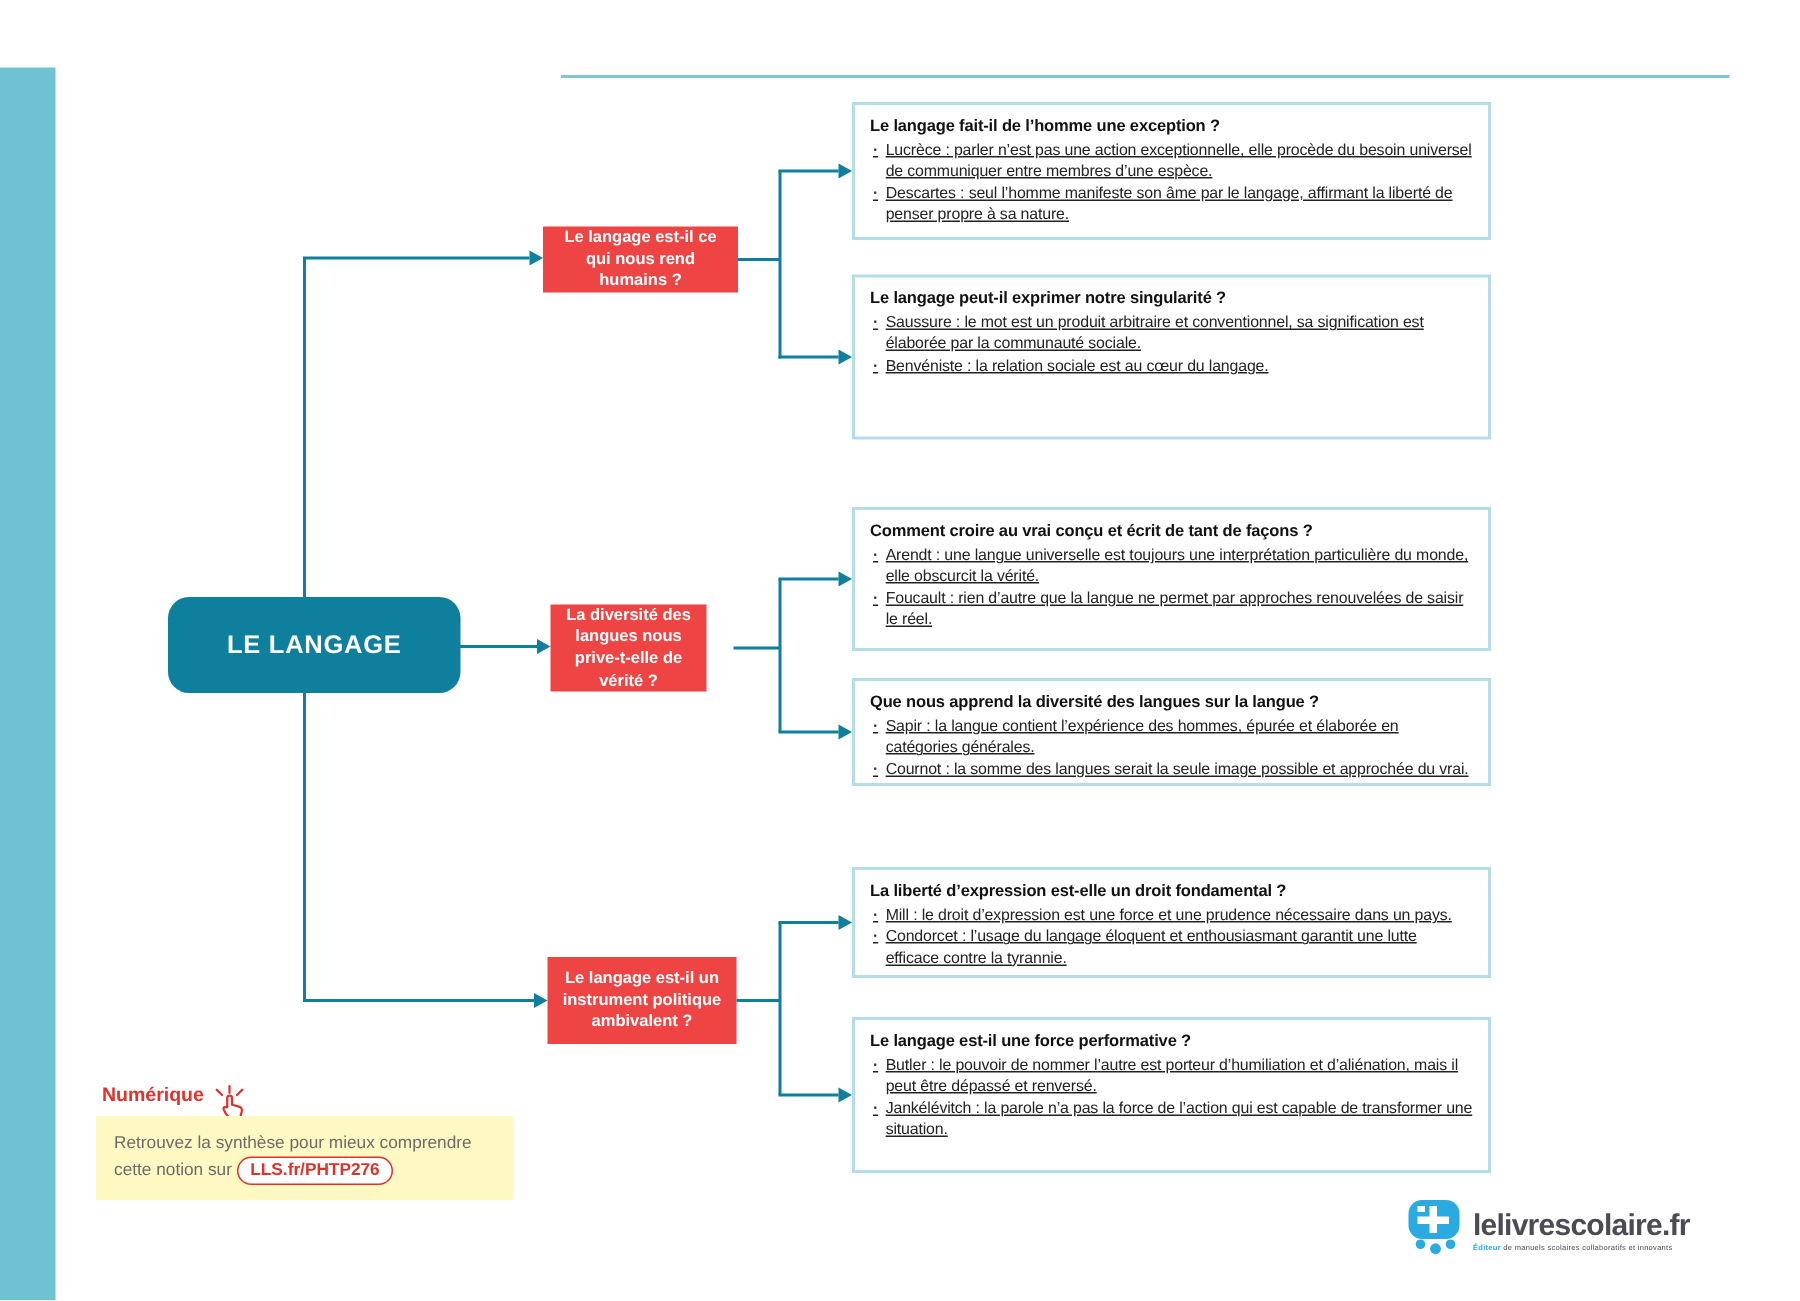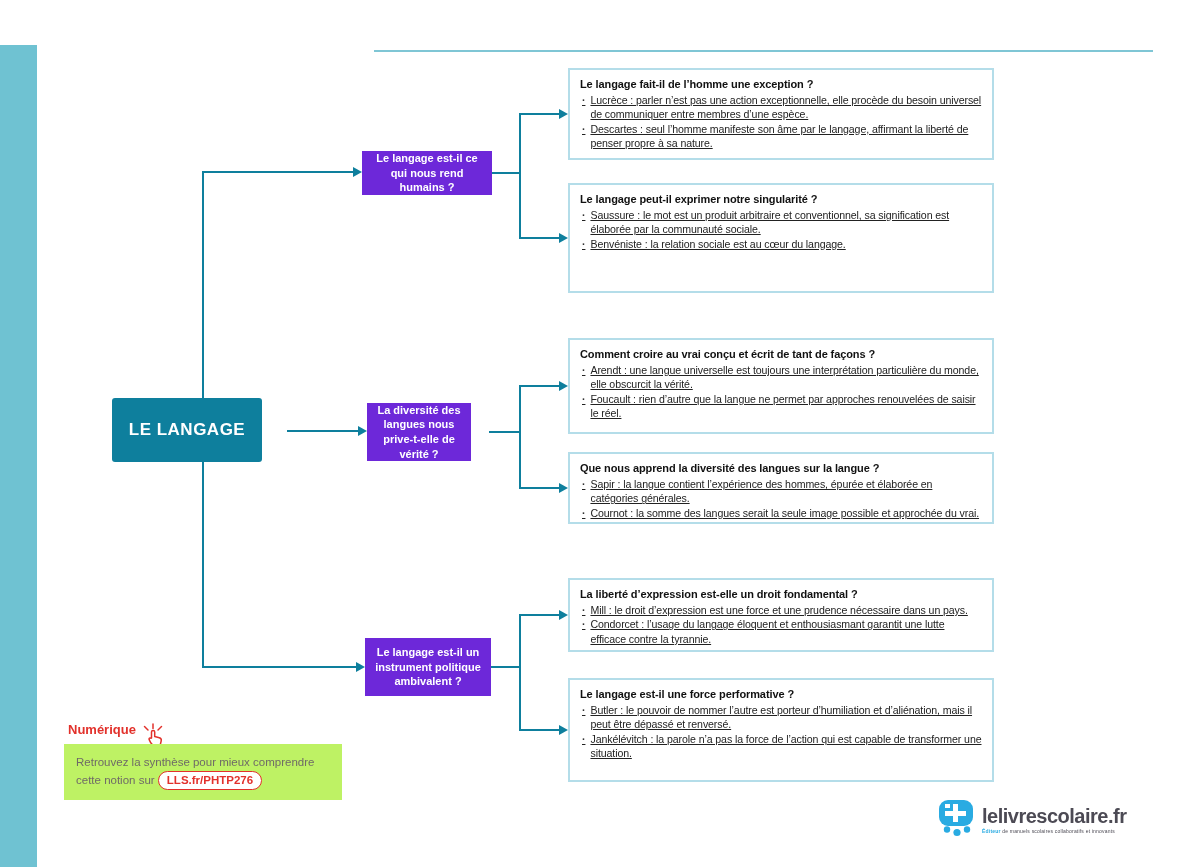--- a/index.html
+++ b/index.html
@@ -12,27 +12,27 @@
   .page-title {
     position:absolute; left:55px; top:30px;
     font-family:"DejaVu Serif", serif; font-weight:bold;
     font-size:23px; color:#53b5cb; letter-spacing:0.3px;
   }
   .title-rule { position:absolute; left:374px; top:50px; width:779px; height:2px; background:#7fc6d5; }
   .left-stripe { position:absolute; left:0; top:45px; width:37px; height:822px; background:#6fc2d2; }
 
   
   .root-node {
-    position:absolute; left:112px; top:398px; width:150px; height:64px;
-    background:#0e7f9d; border-radius:3px; color:#fff;
+    position:absolute; left:112px; top:398px; width:195px; height:64px;
+    background:#0e7f9d; border-radius:14px; color:#fff;
     display:flex; align-items:center; justify-content:center;
     font-weight:bold; font-size:17px; letter-spacing:0.5px;
   }
   .branch-node {
-    position:absolute; background:#6d28d9; color:#fff;
+    position:absolute; background:#ef4444; color:#fff;
     display:flex; align-items:center; justify-content:center; text-align:center;
     font-weight:bold; font-size:11px; line-height:1.32; padding:4px 8px;
   }
   .bn1 { left:362px; top:151px; width:130px; height:44px; }
   .bn2 { left:367px; top:403px; width:104px; height:58px; }
   .bn3 { left:365px; top:638px; width:126px; height:58px; }
 
   
   .leaf {
     position:absolute; left:568px; width:426px; background:#fff;
@@ -57,21 +57,21 @@
     border-left:9px solid #0e7f9d;
   }
 
   
   .num-label {
     position:absolute; left:68px; top:722px; display:flex; align-items:flex-start; gap:4px;
     color:#e2312b; font-weight:bold; font-size:13px;
   }
   .num-panel {
     position:absolute; left:64px; top:744px; width:278px; height:56px;
-    background:#bef264; color:#6f6a67; font-size:11.5px; line-height:1.6;
+    background:#fef9c3; color:#6f6a67; font-size:11.5px; line-height:1.6;
     padding:9px 12px;
   }
   .lls-pill {
     display:inline-block; border:1.5px solid #e2312b; border-radius:10px;
     color:#e2312b; background:#fff; font-weight:bold; font-size:11.5px;
     padding:0 8px; line-height:1.45; cursor:pointer; white-space:nowrap;
   }
 
   
   .footer-logo { position:absolute; left:936px; top:798px; display:flex; align-items:center; gap:4px; }

